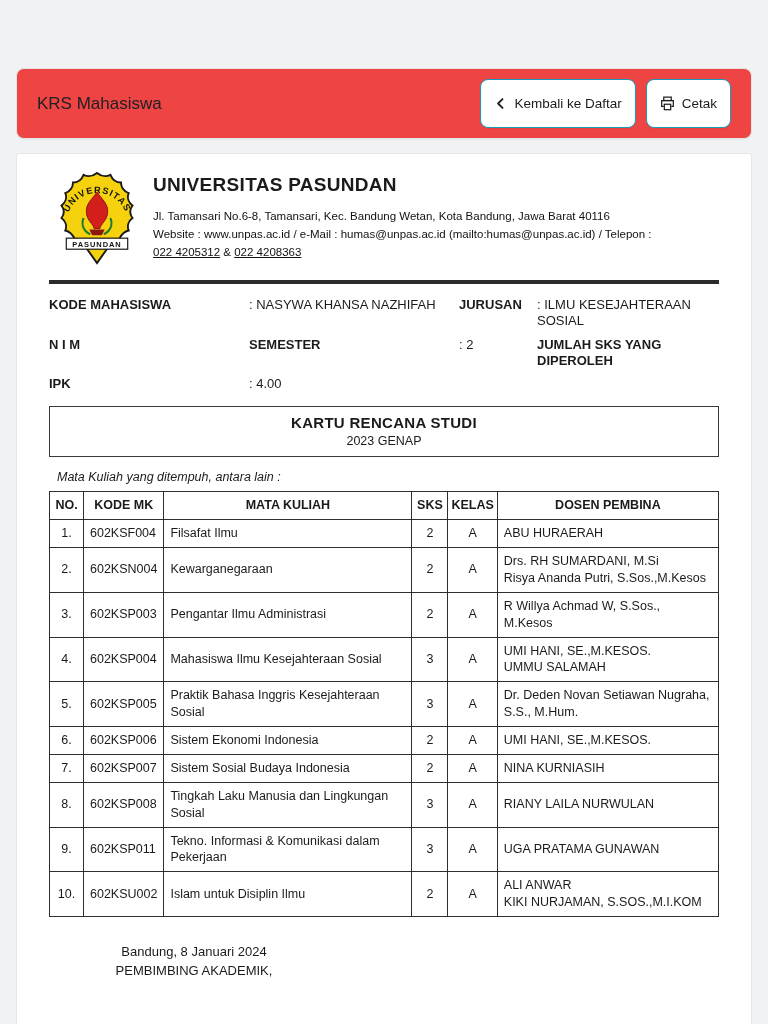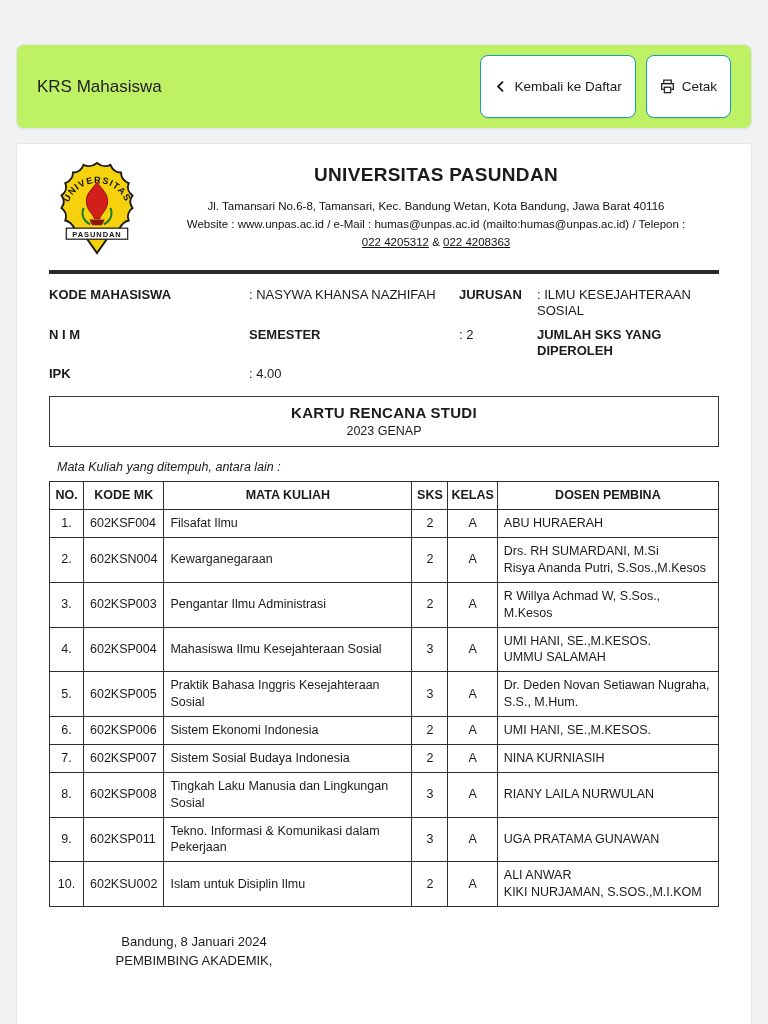--- a/index.html
+++ b/index.html
@@ -4,56 +4,56 @@
 <style>
   * { box-sizing: border-box; margin: 0; padding: 0; }
   html, body { width: 768px; height: 1024px; overflow: hidden; }
   body {
     background: #f1f2f3;
     font-family: "Liberation Sans", sans-serif;
     color: #1b1b1b;
   }
   
   .topbar {
-    background: #bef264;
+    background: #ef4444;
     border: 1px solid #e4e4e4;
     border-radius: 8px;
-    margin: 44px 16px 14px;
+    margin: 68px 16px 14px;
     padding: 10px 20px;
     display: flex;
     align-items: center;
     justify-content: space-between;
     box-shadow: 0 1px 2px rgba(0,0,0,.04);
   }
   .topbar h1 { font-size: 17px; font-weight: 400; color: #202124; }
   .actions { display: flex; gap: 10px; }
   .btn {
     display: inline-flex; align-items: center; gap: 7px;
     background: #fff;
     border: 1px solid var(--accent, #1a9cb8);
     border-radius: 8px;
-    padding: 23px 13px;
+    padding: 16px 13px;
     font-size: 13.5px;
     font-family: inherit;
     color: #1b1b1b;
     cursor: pointer;
     box-shadow: 0 1px 1px rgba(0,0,0,.05);
   }
   
   .doc {
     background: #fff;
     border: 1px solid #e7e7e7;
     border-radius: 3px;
     margin: 0 16px 16px;
     min-height: 896px;
     padding: 14px 32px 40px;
   }
   .letterhead { display: flex; align-items: flex-start; }
   .logo-wrap { flex: 0 0 104px; width: 104px; padding-top: 2px; }
-  .lh-text { flex: 1; text-align: center; padding-top: 6px; }
+  .lh-text { flex: 1; padding-top: 6px; }
   .uni-name { font-size: 19px; font-weight: bold; letter-spacing: .3px; }
   .uni-lines { font-size: 11.5px; margin-top: 12px; line-height: 1.55; color: #111; }
   a { color: inherit; text-decoration: underline; }
   .u { text-decoration: underline; }
   .dbl-rule {
     margin-top: 10px;
     height: 3px;
     border-top: 3px solid #2b2b2b;
     border-bottom: 1px solid #2b2b2b;
   }

